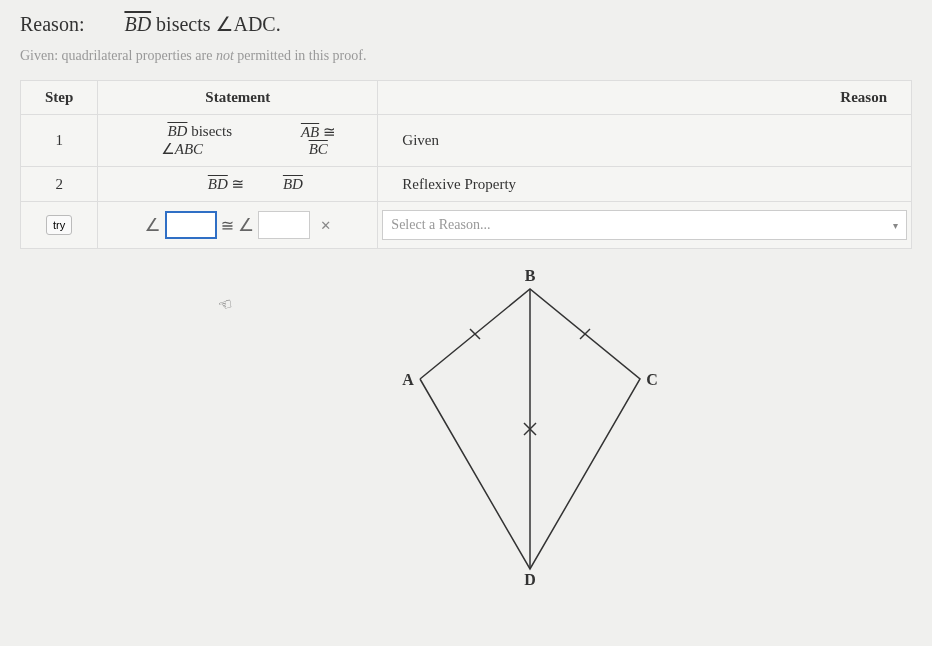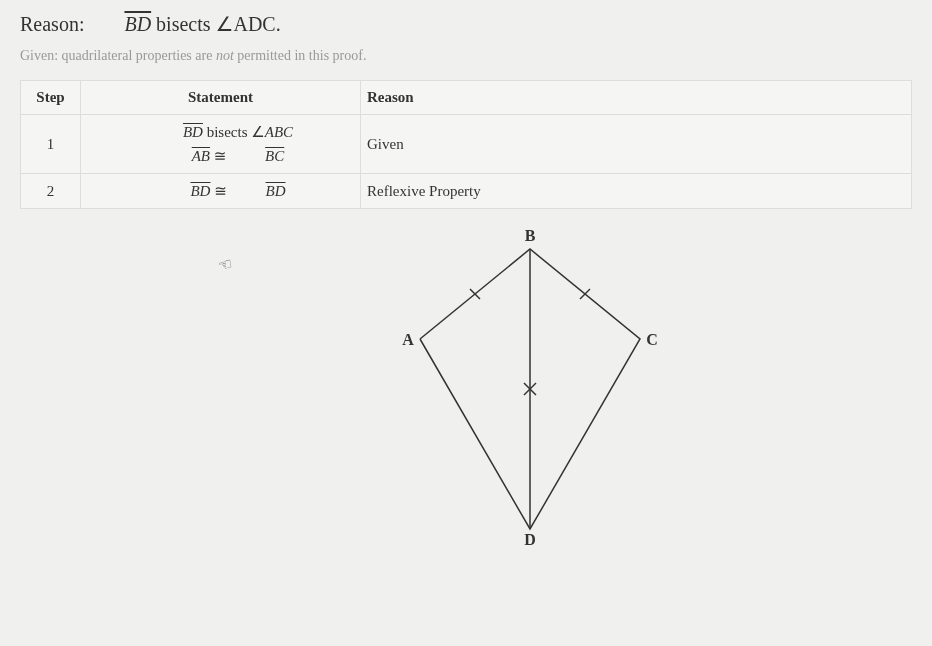--- a/index.html
+++ b/index.html
@@ -24,41 +24,41 @@
       color: #999;
       margin-bottom: 16px;
     }
     .note .notperm { font-style: italic; }
     .proof-table {
       border-collapse: collapse;
       width: 100%;
     }
     .proof-table th, .proof-table td {
       border: 1px solid #ddd;
-      padding: 8px 6px;
+      padding: 8px 24px;
       vertical-align: middle;
       background: #f5f5f3;
       font-size: 15px;
     }
     .proof-table th {
       font-weight: bold;
       text-align: left;
       font-family: Georgia, serif;
     }
     .proof-table th.step-col, .proof-table td.step-col {
       width: 60px;
       text-align: center;
     }
     .proof-table th.stmt-col, .proof-table td.stmt-col {
       width: 280px;
       text-align: center;
     }
-    .proof-table th.reason-col { text-align: left; }
+    .proof-table th.reason-col { text-align: right; }
     .stmt-col .math { font-style: italic; }
-    .stmt-inner { display: flex; flex-direction: column; gap: 6px; align-items: center; }
+    .stmt-inner { display: flex; flex-direction: row; gap: 6px; align-items: center; }
     .try-btn {
       font-size: 11px;
       font-family: Arial, sans-serif;
       padding: 3px 6px;
       border: 1px solid #bbb;
       border-radius: 3px;
       background: #fafafa;
       cursor: pointer;
     }
     .editor-row td { padding: 8px 4px; }
@@ -171,20 +171,41 @@
     </tr>
 
     <tr>
       <td class="step-col">2</td>
       <td class="stmt-col">
         <span class="overline math">BD</span><span> ≅ </span><span class="overline math">BD</span>
       </td>
       <td>Reflexive Property</td>
     </tr>
 
+    <tr class="editor-row">
+      <td class="step-col">
+        <button class="try-btn">try</button>
+      </td>
+      <td class="stmt-col">
+        <div class="angle-editor">
+          <span class="angle-glyph">∠</span>
+          <input type="text" class="focused" value="" style="">
+          <span class="cong">≅</span>
+          <span class="angle-glyph">∠</span>
+          <input type="text" value="" style="">
+          <span class="clear-x">✕</span>
+        </div>
+      </td>
+      <td>
+        <div class="reason-select">
+          <span>Select a Reason...</span>
+          <span class="caret">▾</span>
+        </div>
+      </td>
+    </tr>
   </tbody>
 </table>
 
 <div class="diagram-wrap">
   <span class="cursor-icon">☜</span>
   <svg class="kite" viewBox="0 0 280 330">
 
     <polyline points="30,120 140,30 250,120 140,310 30,120" fill="none" stroke="#333" stroke-width="1.5"></polyline>
     <line x1="140" y1="30" x2="140" y2="310" stroke="#333" stroke-width="1.5"></line>
 

